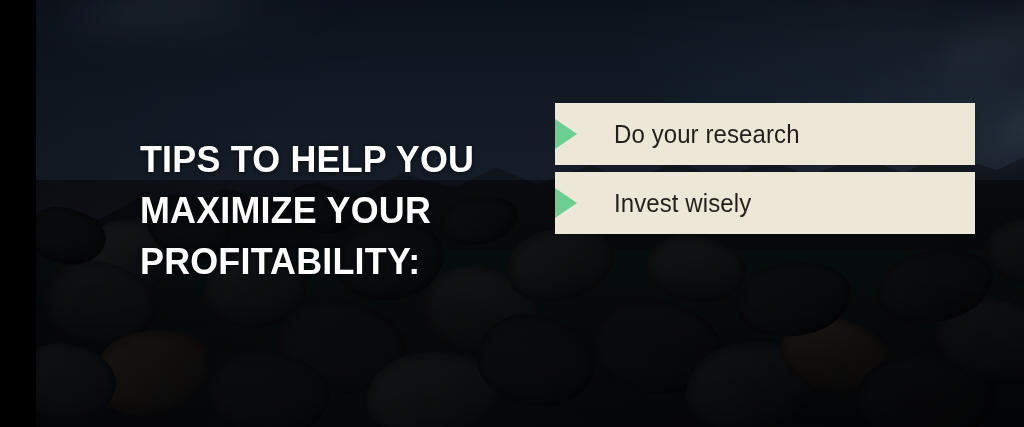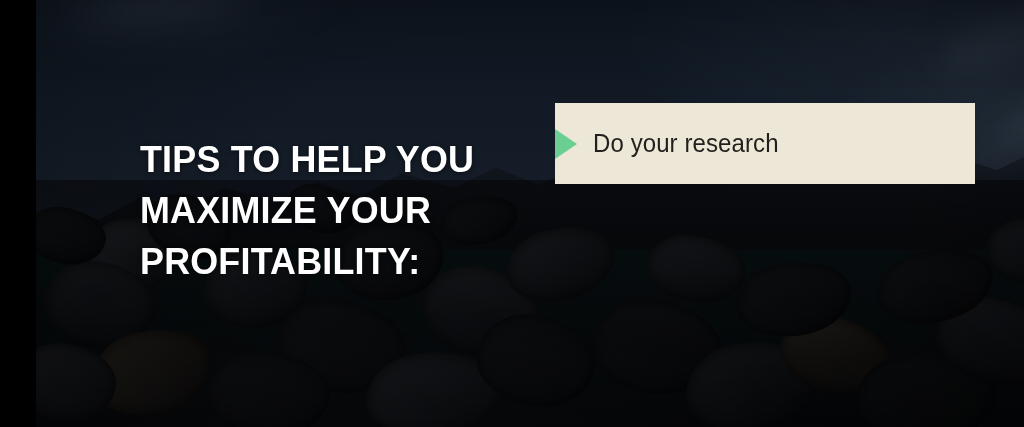--- a/index.html
+++ b/index.html
@@ -108,26 +108,27 @@
 
   
   .tips {
     position: absolute;
     left: 519px;
     top: 103px;
     width: 420px;
   }
   .tip-card {
     position: relative;
-    height: 81px;
+    height: 62px;
     background: #EDE7D7;
     margin-bottom: 7px;
     display: flex;
     align-items: center;
     overflow: hidden;
+    padding-left: 21px;
   }
   .tip-card:last-child { margin-bottom: 0; }
 
   .tip-arrow {
     position: absolute;
     left: 0;
     top: 50%;
     transform: translateY(-50%);
     width: 0; height: 0;
     border-top: 15px solid transparent;
@@ -196,17 +197,21 @@
     <span class="ln">PROFITABILITY:</span>
   </div>
 
   <div class="tips">
 
     <div class="tip-card">
       <span class="tip-arrow"></span>
       <span class="tip-label">Do your research</span>
     </div>
 
+    <div class="tip-card">
+      <span class="tip-arrow"></span>
+      <span class="tip-label">Invest wisely</span>
+    </div>
 
 
   </div>
 
 </div>
 
 </body></html>

